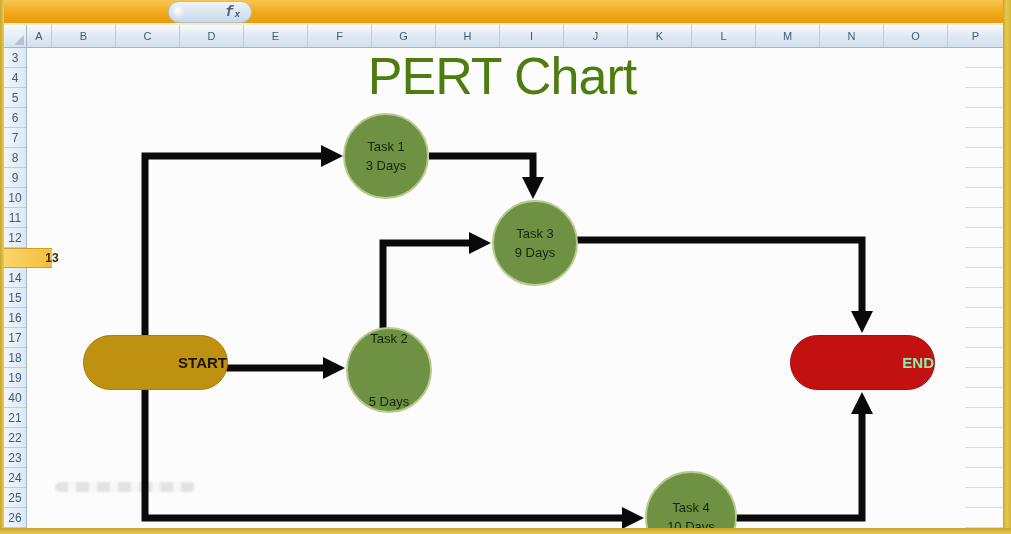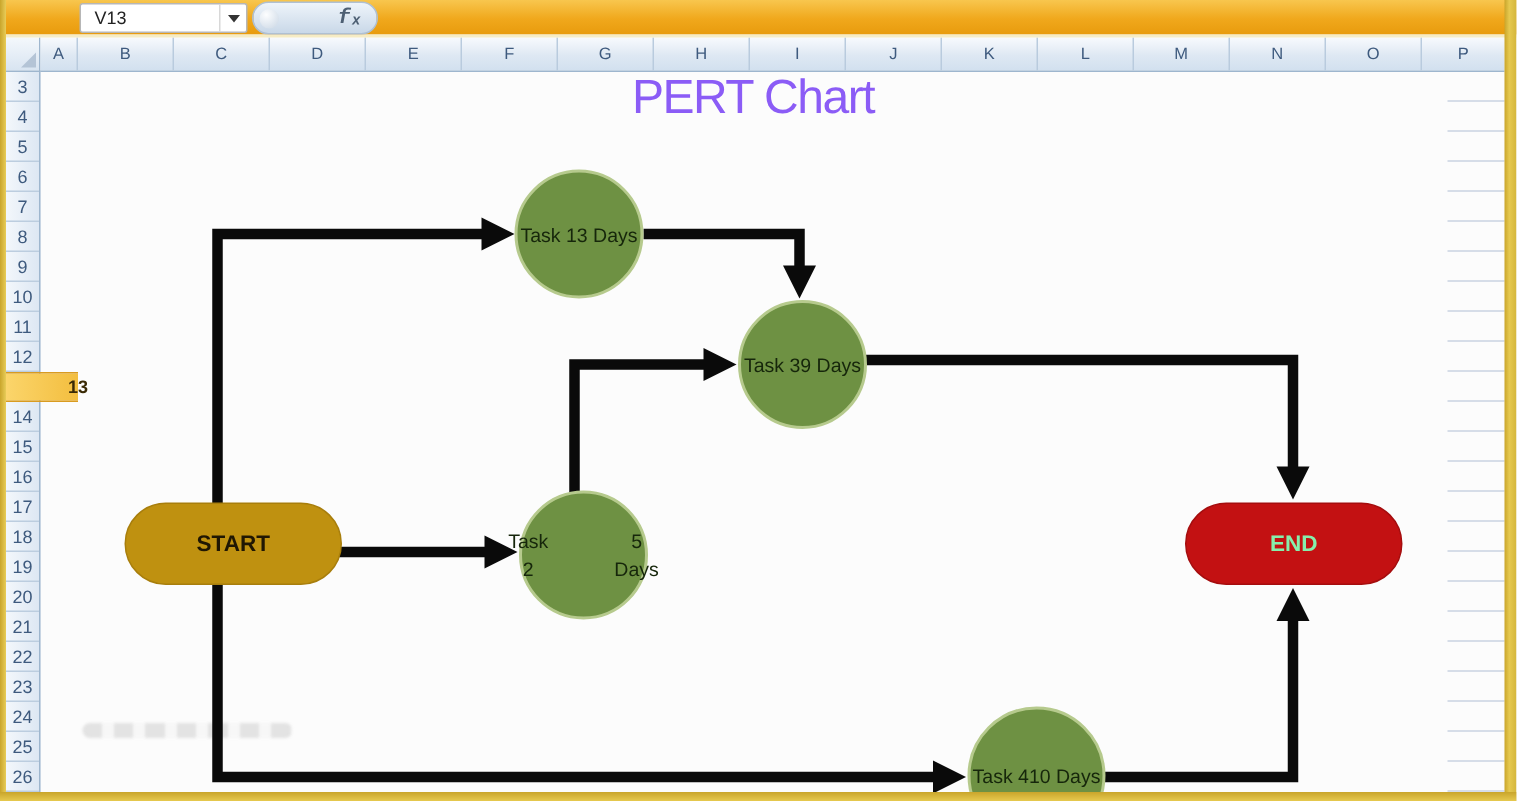--- a/index.html
+++ b/index.html
@@ -90,60 +90,54 @@
   .sheet{
     position:absolute;left:27px;top:48px;width:976px;height:480px;
     background:#FCFCFC;z-index:1;
   }
   .grid-strip{
     position:absolute;left:965px;top:48px;width:38px;height:480px;z-index:2;
     background:repeating-linear-gradient(180deg,transparent 0 19px,#D6DDE8 19px 20px);
   }
   .chart-title{
     position:absolute;left:27px;top:46px;width:950px;height:50px;z-index:3;
-    text-align:center;font-size:32px;letter-spacing:-1px;color:#8b5cf6;
+    text-align:center;font-size:52px;letter-spacing:-1px;color:#4d7c0f;
   }
   .watermark{
     position:absolute;left:55px;top:482px;width:140px;height:10px;z-index:2;
     border-radius:5px;opacity:.55;filter:blur(1px);
     background:repeating-linear-gradient(90deg,rgba(150,150,150,.45) 0 13px,rgba(205,205,205,.18) 13px 21px);
   }
   
   .connector-layer{position:absolute;left:0;top:0;width:1011px;height:534px;z-index:5;}
   .connector polyline{fill:none;stroke:var(--arrow);stroke-width:7;}
   .connector polygon{fill:var(--arrow);stroke:none;}
   
-  .node{position:absolute;z-index:6;display:flex;flex-direction:row;
+  .node{position:absolute;z-index:6;display:flex;flex-direction:column;
     align-items:center;justify-content:center;text-align:center;}
-  .stadium{width:145px;height:55px;border-radius:28px;font-weight:bold;font-size:15px;}
+  .stadium{width:145px;height:55px;border-radius:28px;font-weight:bold;font-size:15px;align-items:flex-end;}
   .start-node{left:83px;top:335px;background:var(--start);color:#201703;
     border:1px solid #A87E0C;}
   .end-node{left:790px;top:335px;background:var(--end);color:#86efac;
     border:1px solid #A50D0E;}
   .task-node{width:86px;height:86px;border-radius:50%;background:var(--task);
     border:2px solid #B6CA8D;color:#16260B;font-size:13px;line-height:19px;}
   .task1{left:343px;top:113px;}
   .task2{left:346px;top:327px;gap:44px;}
   .task3{left:492px;top:200px;}
   .task4{left:645px;top:471px;width:92px;height:92px;}
 </style>
 </head>
 <body>
 
 <div class="frame-left"></div>
 <div class="frame-right"></div>
 <div class="frame-bottom"></div>
 
 <div class="topbar">
-  <div class="namebox">
-    <span class="namebox-value">V13</span>
-    <span class="namebox-drop">
-      <span class="drop-tri"></span>
-    </span>
-  </div>
   <div class="fxpill">
     <span class="fxgrip"></span>
     <span class="fxlabel">fₓ</span>
   </div>
 </div>
 
 <div class="select-all">
   <span class="select-all-tri"></span>
 </div>
 <div class="colheaders">
@@ -175,21 +169,21 @@
     <div class="rowhdr">10</div>
     <div class="rowhdr">11</div>
     <div class="rowhdr">12</div>
     <div class="rowhdr selected">13</div>
     <div class="rowhdr">14</div>
     <div class="rowhdr">15</div>
     <div class="rowhdr">16</div>
     <div class="rowhdr">17</div>
     <div class="rowhdr">18</div>
     <div class="rowhdr">19</div>
-    <div class="rowhdr">20</div>
+    <div class="rowhdr">40</div>
     <div class="rowhdr">21</div>
     <div class="rowhdr">22</div>
     <div class="rowhdr">23</div>
     <div class="rowhdr">24</div>
     <div class="rowhdr">25</div>
     <div class="rowhdr">26</div>
   </div>
 
 <div class="sheet"></div>
 <div class="grid-strip"></div>

